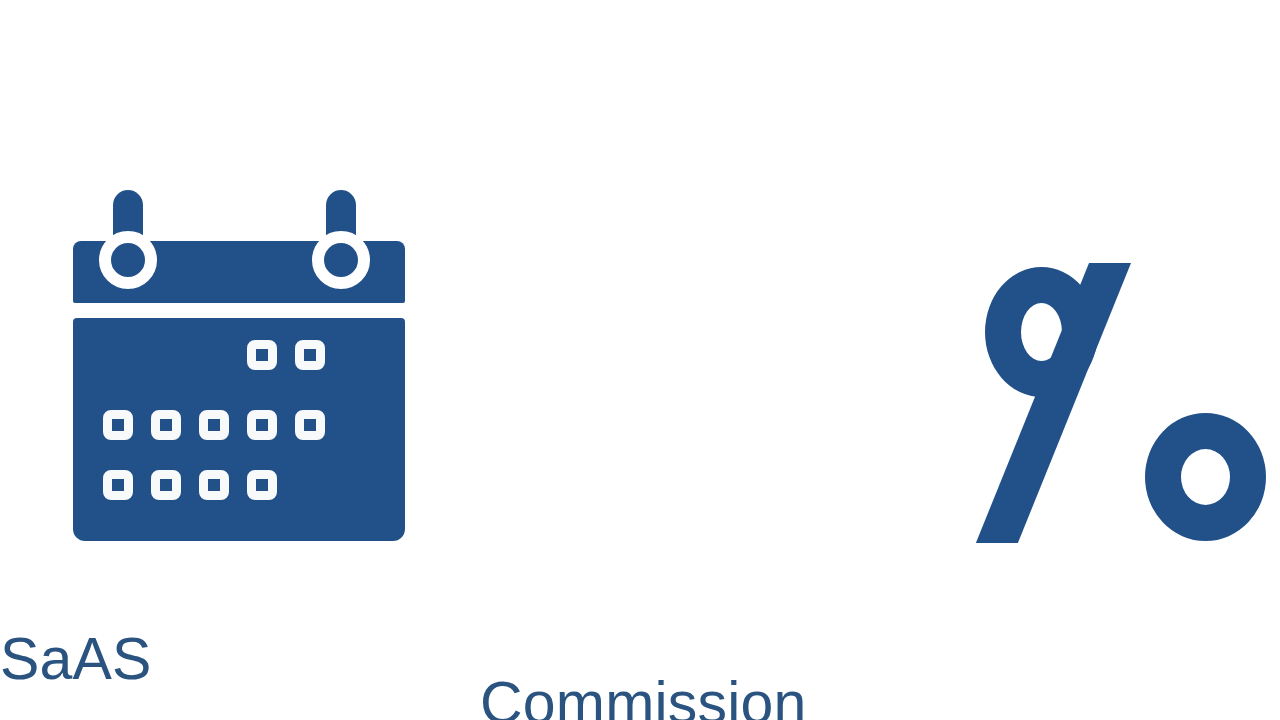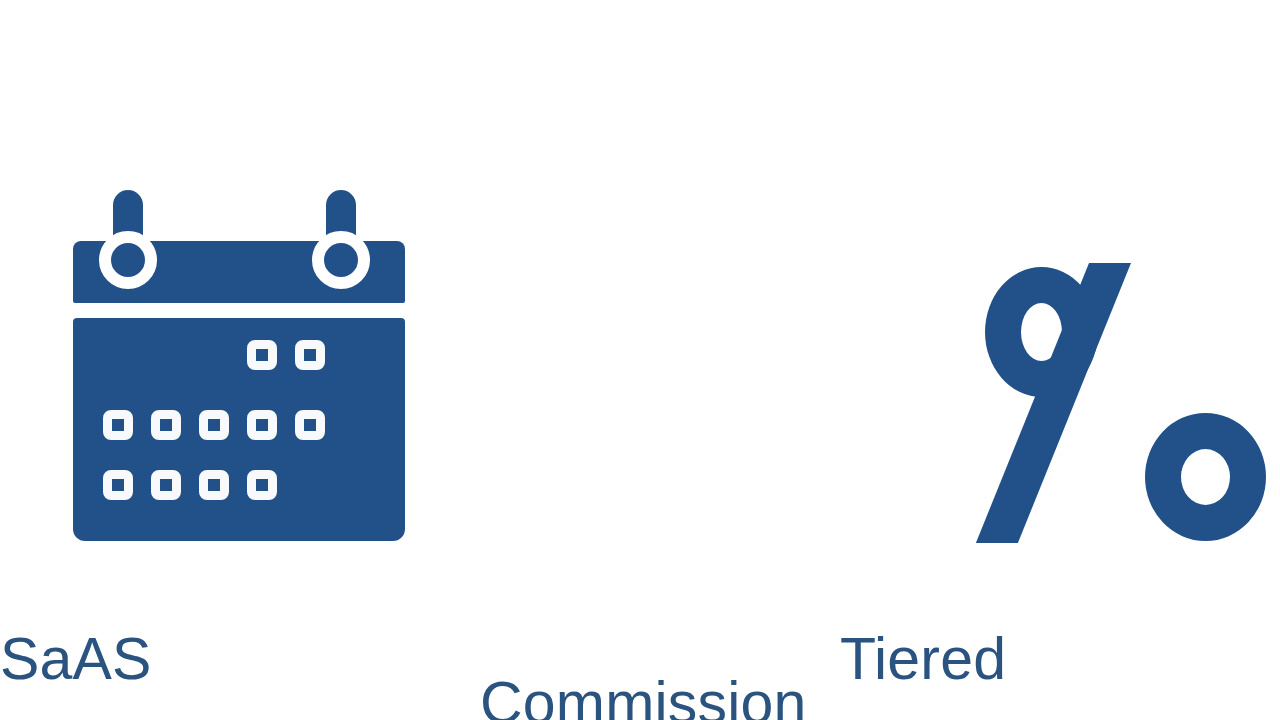--- a/index.html
+++ b/index.html
@@ -166,23 +166,14 @@
 
   <div class="item" id="item-commission">
     <div class="percent">
       <div class="pct-slash"></div>
       <div class="pct-ring top"></div>
       <div class="pct-ring bottom"></div>
     </div>
     <div class="item-label">Commission</div>
   </div>
 
-  <div class="item" id="item-tiered">
-    <div class="tiered">
-      
-      
-      
-      
-    </div>
-    <div class="item-label">Tiered</div>
-  </div>
 
 </div>
 
 </body></html>

